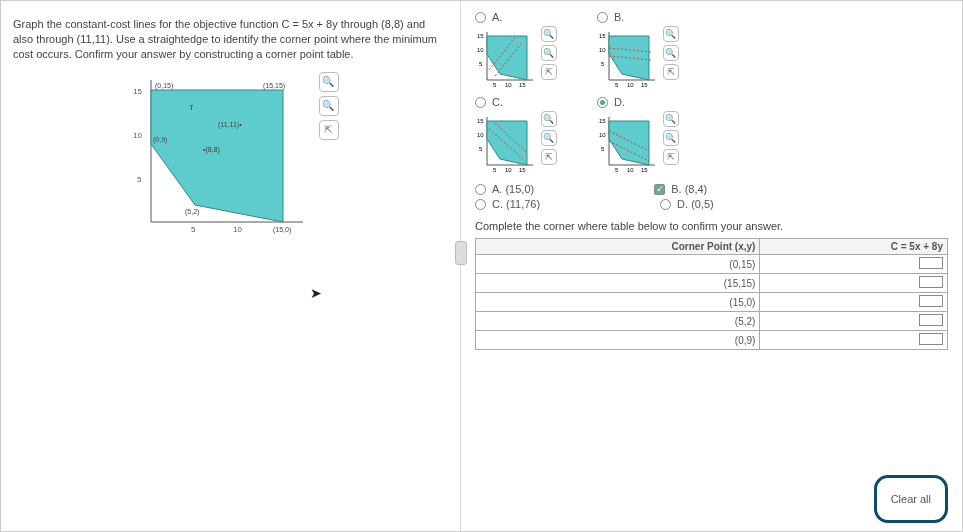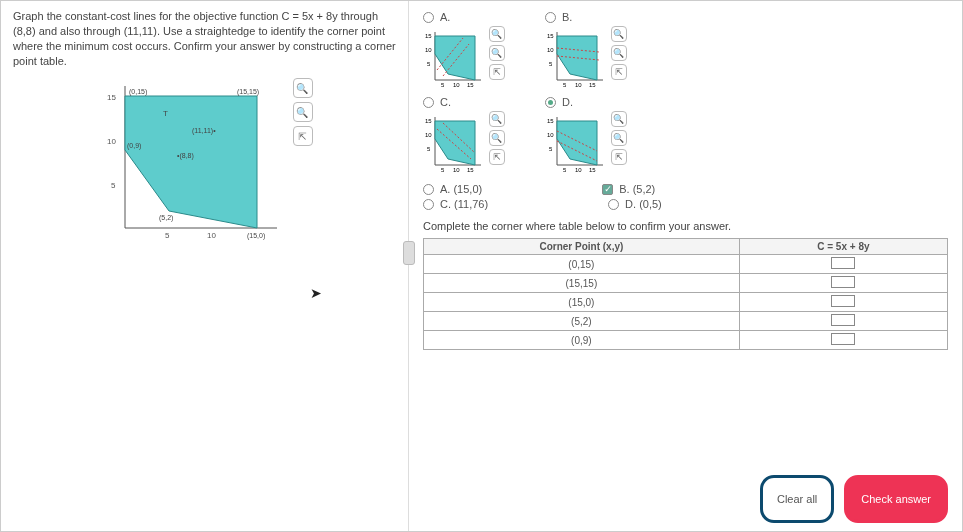--- a/index.html
+++ b/index.html
@@ -1,18 +1,18 @@
 <!DOCTYPE html>
 <html><head>
 <meta charset="utf-8">
 <style>
 *{box-sizing:border-box;margin:0;padding:0;font-family:Arial,sans-serif}
 body{background:#e8e8e8;width:963px;height:532px;overflow:hidden;font-size:11px;color:#555}
 .page{display:flex;background:#fff;height:100%;border:1px solid #ccc}
-.left-pane{width:408px;padding:8px 12px;border-right:1px solid #ddd}
+.left-pane{width:460px;padding:16px 12px;border-right:1px solid #ddd}
 .right-pane{flex:1;padding:10px 14px;position:relative}
 .problem-text{font-size:11px;line-height:1.35;color:#444;margin-bottom:10px}
 .main-graph-wrap{display:flex;justify-content:center;margin-top:6px}
 .graph-box{position:relative}
 .graph-tools{display:flex;flex-direction:column;gap:4px;margin-left:6px}
 .tool-btn{width:20px;height:20px;border:1px solid #bbb;border-radius:4px;background:#fff;display:flex;align-items:center;justify-content:center;font-size:10px;cursor:pointer;color:#666}
 .question-block{margin-bottom:10px}
 .q-title{font-size:11px;color:#444;margin-bottom:6px}
 .choice-grid{display:flex;gap:40px}
 .choice-col{display:flex;flex-direction:column}
@@ -22,21 +22,21 @@
 .thumb-row{display:flex;align-items:flex-start;gap:4px}
 .thumb-graph{width:62px;height:62px;position:relative}
 .thumb-tools{display:flex;flex-direction:column;gap:3px}
 .thumb-tools .tool-btn{width:16px;height:16px;font-size:9px}
 .mc-row{display:flex;gap:120px;margin:3px 0}
 .mc-opt{display:flex;align-items:center;gap:6px;font-size:11px}
 .check{width:11px;height:11px;border:1px solid #888;border-radius:2px;display:inline-block;position:relative;cursor:pointer}
 .check.checked{background:#6a9}
 .check.checked::after{content:'✓';color:#fff;font-size:9px;position:absolute;top:-1px;left:1px}
 table.cp{border-collapse:collapse;width:100%;font-size:10px;margin-top:4px}
-table.cp th,table.cp td{border:1px solid #aaa;padding:2px 4px;text-align:center;height:16px}
+table.cp th,table.cp td{border:1px solid #aaa;padding:2px 4px;text-align:right;height:16px}
 table.cp th{background:#f4f4f4;font-weight:bold}
 .input-cell{width:24px;height:12px;border:1px solid #888;display:inline-block;background:#fff}
 .footer{position:absolute;bottom:8px;right:14px;display:flex;gap:10px}
 .btn{padding:15px 14px;border:3px solid #0c4a6e;border-radius:14px;font-size:11px;cursor:pointer}
 .btn-clear{background:#fff;color:#555}
 .btn-check{background:#e35;color:#fff;border-color:#e35}
 .divider-handle{position:absolute;left:-6px;top:240px;width:12px;height:24px;background:#ddd;border:1px solid #bbb;border-radius:3px;cursor:pointer}
 svg{display:block}
 .cursor{position:absolute;left:310px;top:285px;font-size:14px;color:#222;pointer-events:none}
 </style>
@@ -199,21 +199,21 @@
   </div>
 
   <div class="question-block">
    <div class="mc-row">
     <div class="mc-opt">
             <span class="radio"></span>
             <span>A.  (15,0)</span>
           </div>
     <div class="mc-opt">
             <span class="check checked"></span>
-            <span>B.  (5,2)</span>
+            <span>B.  (8,4)</span>
           </div>
    </div>
    <div class="mc-row">
     <div class="mc-opt">
             <span class="radio"></span>
             <span>C.  (11,76)</span>
           </div>
     <div class="mc-opt">
             <span class="radio"></span>
             <span>D.  (0,5)</span>
@@ -248,16 +248,15 @@
     <tr>
               <td>(0,9)</td>
               <td><span class="input-cell"></span></td>
             </tr>
    </tbody>
         </table>
   </div>
 
   <div class="footer">
    <div class="btn btn-clear">Clear all</div>
-   <div class="btn btn-check">Check answer</div>
   </div>
  </div>
 </div>
 
 </body></html>

